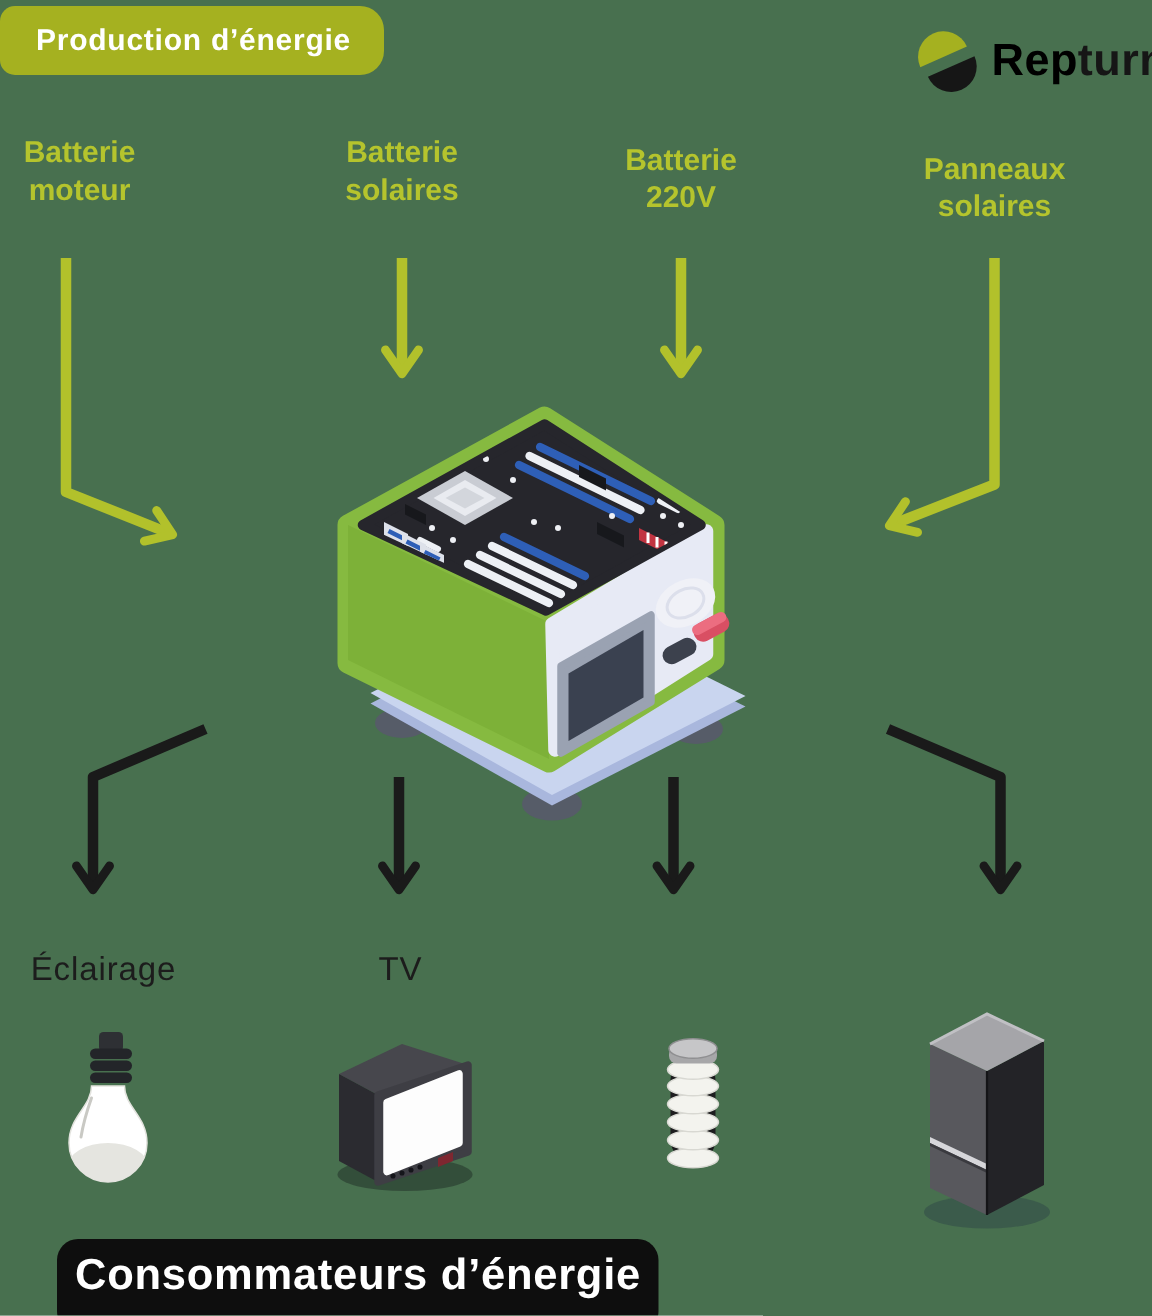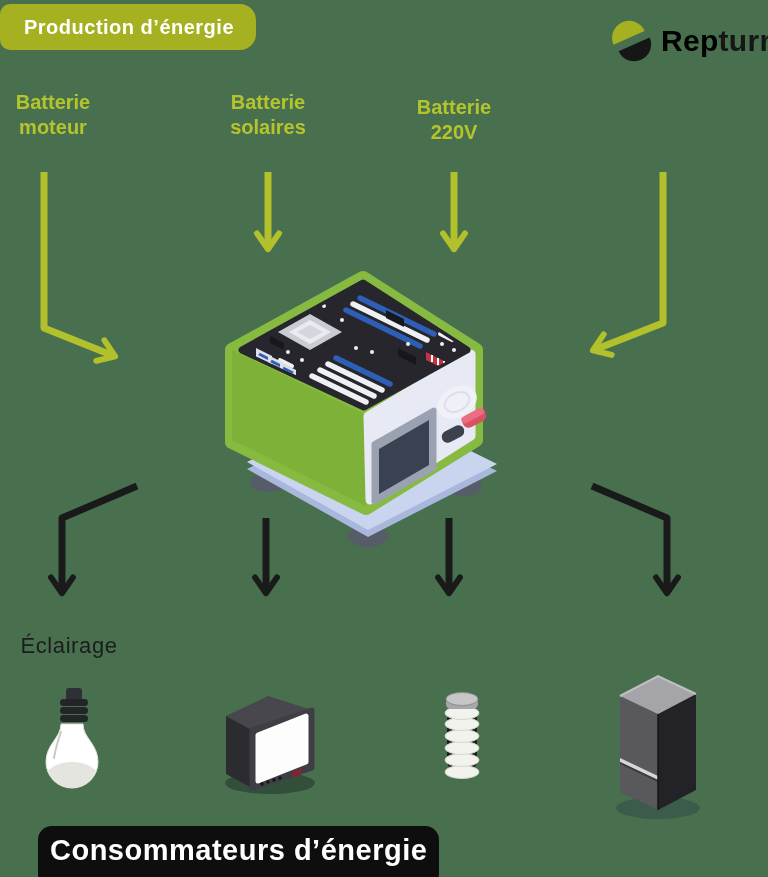--- a/index.html
+++ b/index.html
@@ -45,20 +45,24 @@
     <span>Batterie</span><br>
     <span>moteur</span>
   </div>
   <div class="src-label" style="left:193px;top:90px">
     <span>Batterie</span><br>
     <span>solaires</span>
   </div>
   <div class="src-label" style="left:379px;top:95px">
     <span>Batterie</span><br>
     <span>220V</span>
+  </div>
+  <div class="src-label" style="left:588px;top:101px">
+    <span>Panneaux</span><br>
+    <span>solaires</span>
   </div>
 
   <svg class="abs" style="left:0;top:0" width="768" height="877" viewBox="0 0 768 877">
     <defs>
       <marker id="mg" viewBox="0 0 12 12" refX="8" refY="6" markerWidth="4.2" markerHeight="4.2" orient="auto">
         <path d="M2,1.5 L8.5,6 L2,10.5" fill="none" stroke="#b2c12b" stroke-width="2.4" stroke-linecap="round" stroke-linejoin="round"></path>
       </marker>
       <marker id="mb" viewBox="0 0 12 12" refX="8" refY="6" markerWidth="4.2" markerHeight="4.2" orient="auto">
         <path d="M2,1.5 L8.5,6 L2,10.5" fill="none" stroke="#1a1a1a" stroke-width="2.4" stroke-linecap="round" stroke-linejoin="round"></path>
       </marker>
@@ -161,20 +165,21 @@
         <rect x="252" y="156" width="25" height="13" rx="6" fill="#d94f63"></rect>
         <rect x="252" y="156" width="25" height="7" rx="3.5" fill="#ec6d80"></rect>
       </g>
       <g transform="rotate(-28 243 178)">
         <rect x="231" y="172" width="24" height="12" rx="6" fill="#3c414d"></rect>
       </g>
     </g>
   </svg>
 
   <div class="dst-label" style="left:-6px;top:633px">Éclairage</div>
+  <div class="dst-label" style="left:192px;top:633px">TV</div>
 
   <svg class="abs" style="left:30px;top:686px" width="84" height="112" viewBox="0 0 84 112">
     <defs>
       <clipPath id="glassClip">
         <path d="M31,38 L53,38 C53,52 68,58 68,76 A26,26 0 1 1 16,76 C16,58 31,52 31,38 Z"></path>
       </clipPath>
     </defs>
     <rect x="36" y="2" width="16" height="13" rx="3" fill="#2e3034"></rect>
     <rect x="30" y="13" width="28" height="7" rx="3.5" fill="#232529"></rect>
     <rect x="30" y="21" width="28" height="7" rx="3.5" fill="#232529"></rect>

